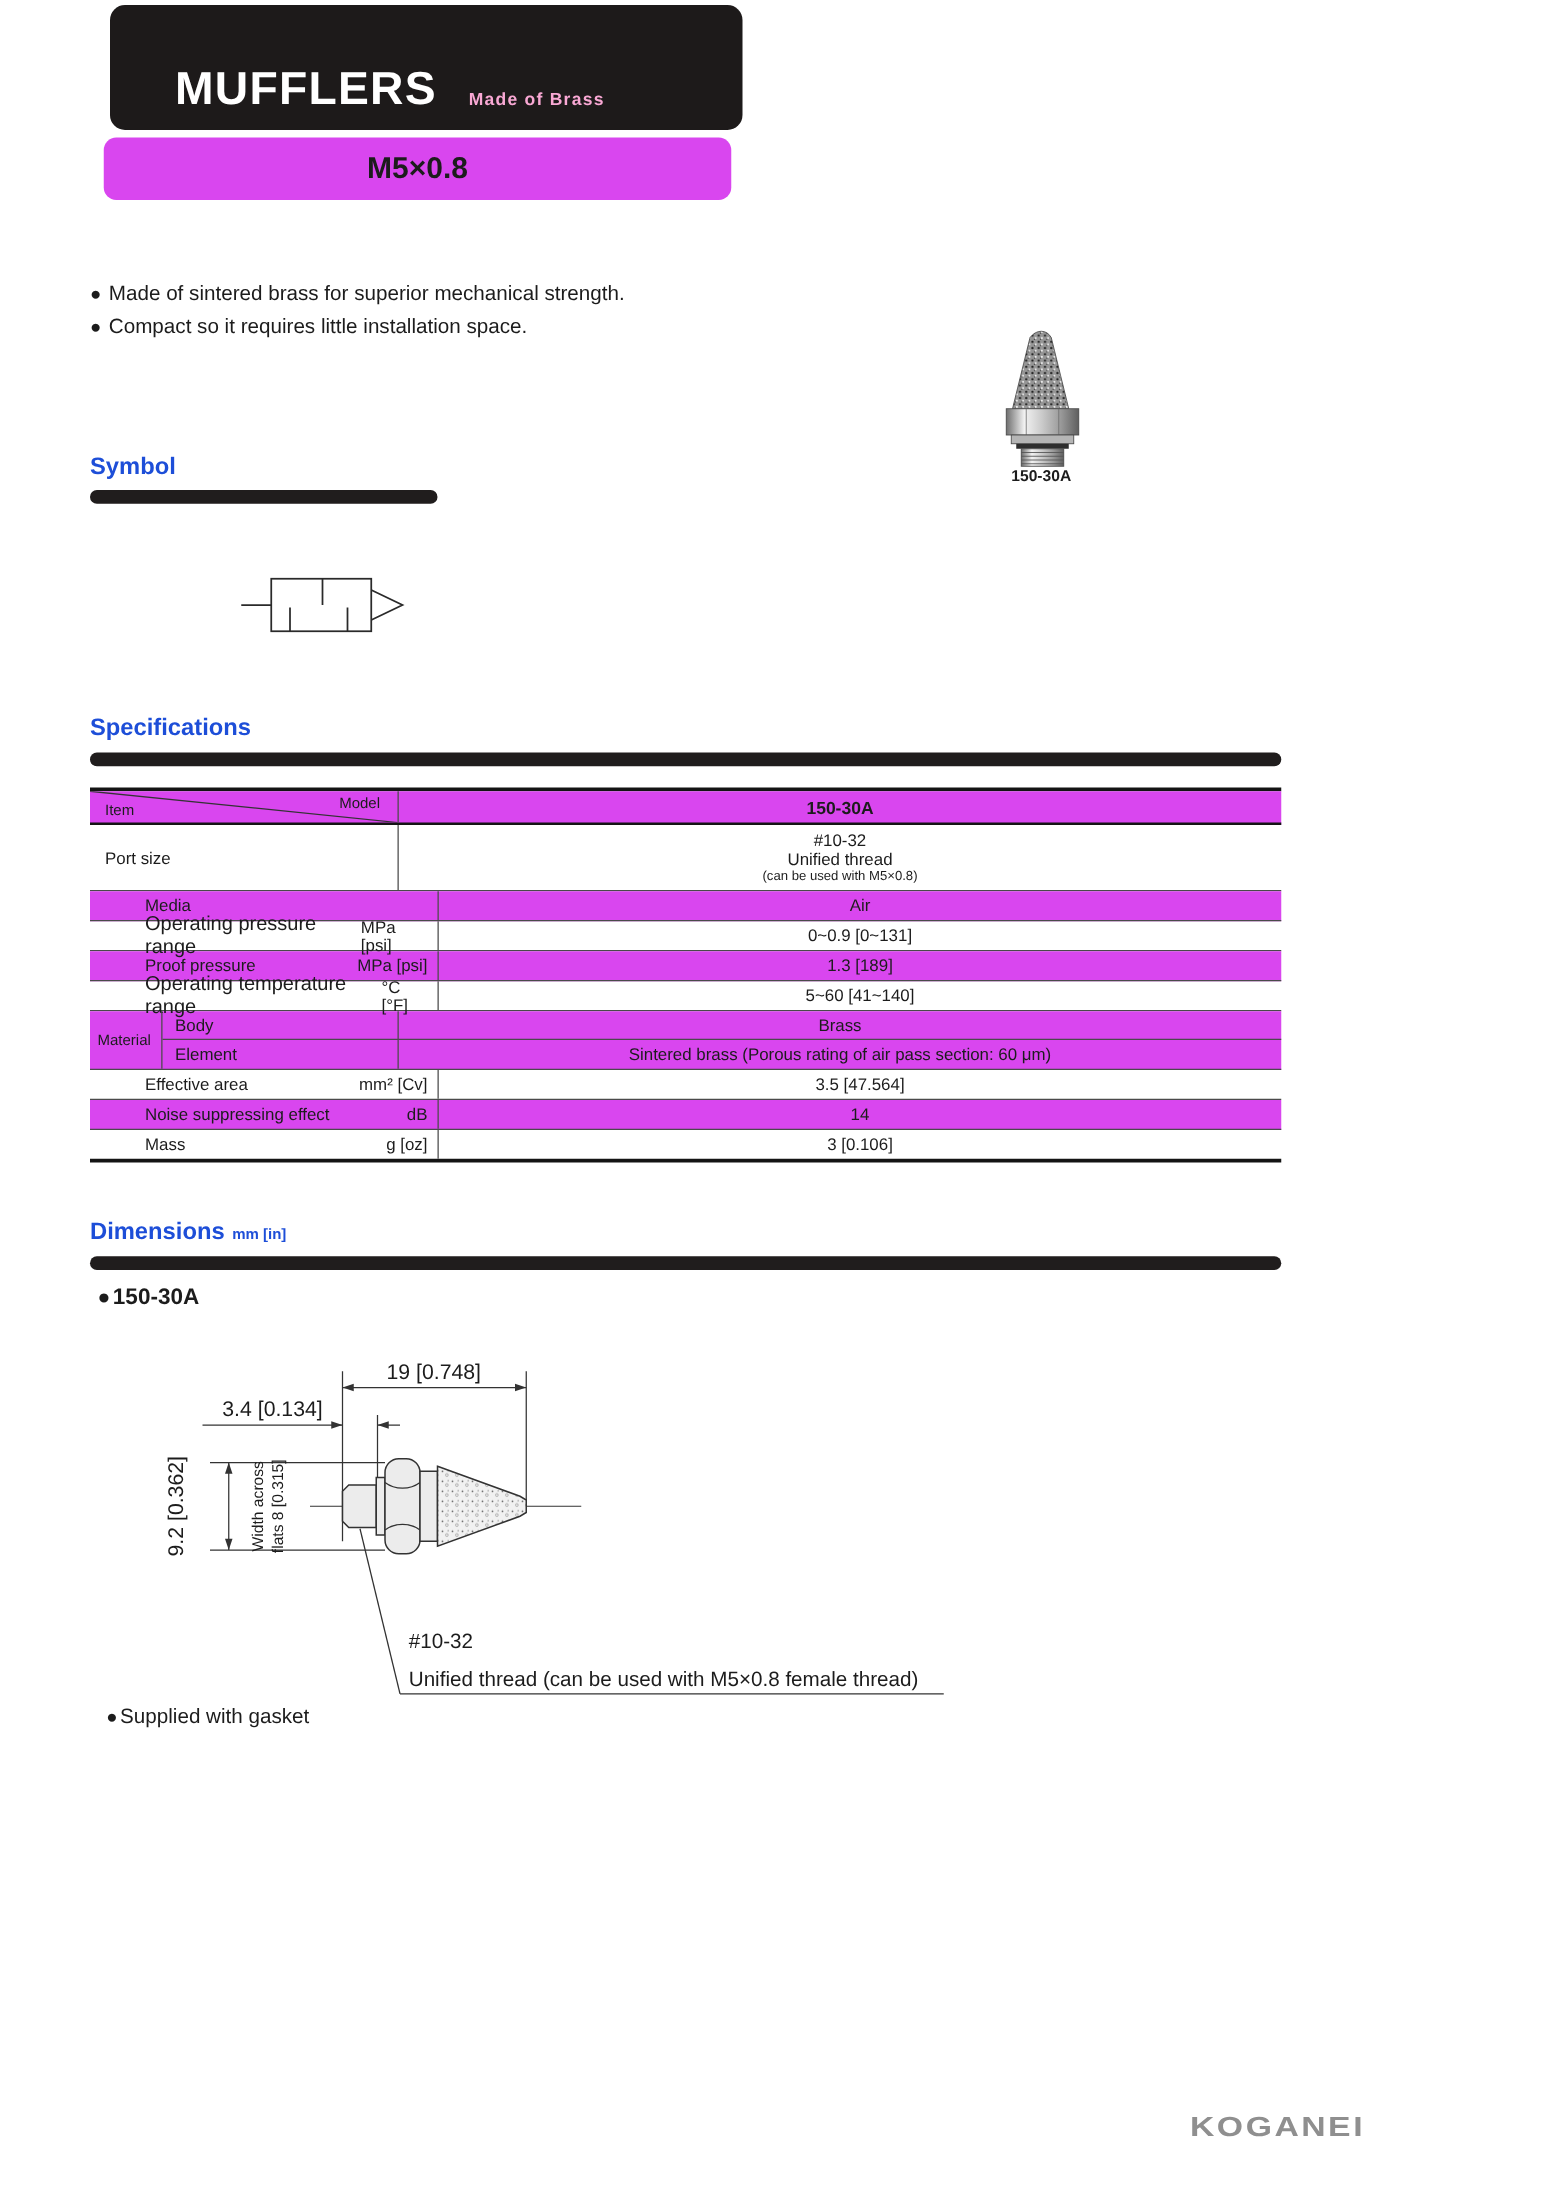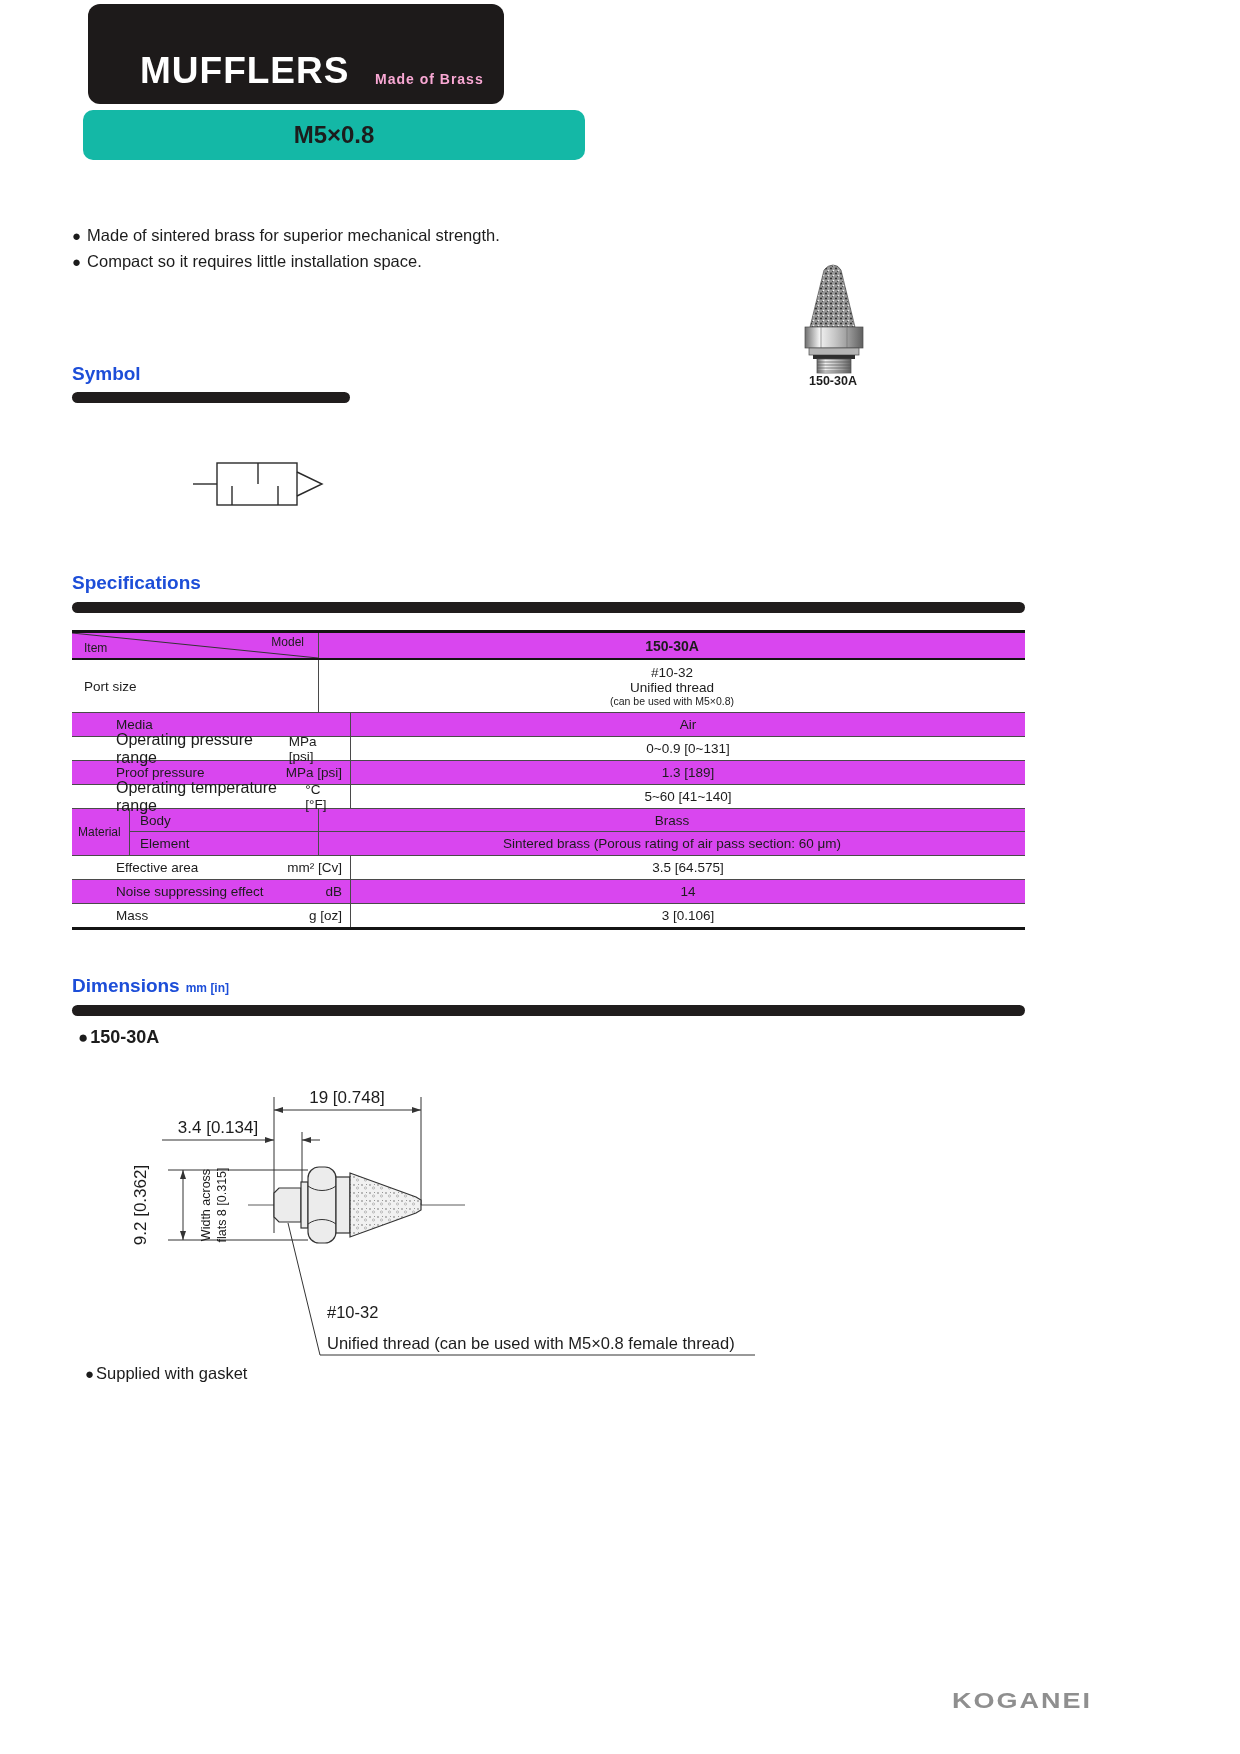--- a/index.html
+++ b/index.html
@@ -1,27 +1,27 @@
 <!DOCTYPE html>
 <html><head>
 <meta charset="utf-8">
 <style>
   html,body { margin:0; padding:0; background:#ffffff; }
   .page { position:relative; width:1240px; height:1754px; background:#ffffff;
           font-family:"Liberation Sans", sans-serif; color:#1c1c1c; overflow:hidden; }
 
   
-  .header-box { position:absolute; left:88px; top:4px; width:416px; height:100px;
+  .header-box { position:absolute; left:88px; top:4px; width:506px; height:100px;
                 background:#1d1a1a; border-radius:12px; }
   .h-title { position:absolute; left:52px; bottom:12px; color:#fff; font-weight:bold;
              font-size:37px; letter-spacing:1px; }
   .h-sub { position:absolute; left:287px; bottom:17px; color:#f9a8d4; font-weight:bold;
            font-size:14px; letter-spacing:1px;margin-top:32px; }
   .model-bar { position:absolute; left:83px; top:110px; width:502px; height:50px;
-               background:#14b8a6; border-radius:10px; display:flex; align-items:center;
+               background:#d946ef; border-radius:10px; display:flex; align-items:center;
                justify-content:center; font-size:24px; font-weight:bold; }
 
   
   .features { position:absolute; left:72px; top:226px; font-size:16.5px; }
   .feat { display:flex; align-items:center; margin-bottom:7px; }
   .bullet { margin-right:6px; font-size:15px; }
 
   
   .product-photo { position:absolute; left:800px; top:262px; }
   .photo-caption { position:absolute; left:790px; top:374px; width:86px; text-align:center;
@@ -217,21 +217,21 @@
       <div class="mat-val mat-val-top">Brass</div>
       <div class="mat-sub">Element</div>
       <div class="mat-val">Sintered brass (Porous rating of air pass section: 60 μm)</div>
     </div>
 
     <div class="srow std-row">
       <div class="label-cell">
         <span>Effective area</span>
         <span>mm² [Cv]</span>
       </div>
-      <div class="value-cell">3.5 [64.575]</div>
+      <div class="value-cell">3.5 [47.564]</div>
     </div>
 
     <div class="srow std-row shaded">
       <div class="label-cell">
         <span>Noise suppressing effect</span>
         <span>dB</span>
       </div>
       <div class="value-cell">14</div>
     </div>
 

